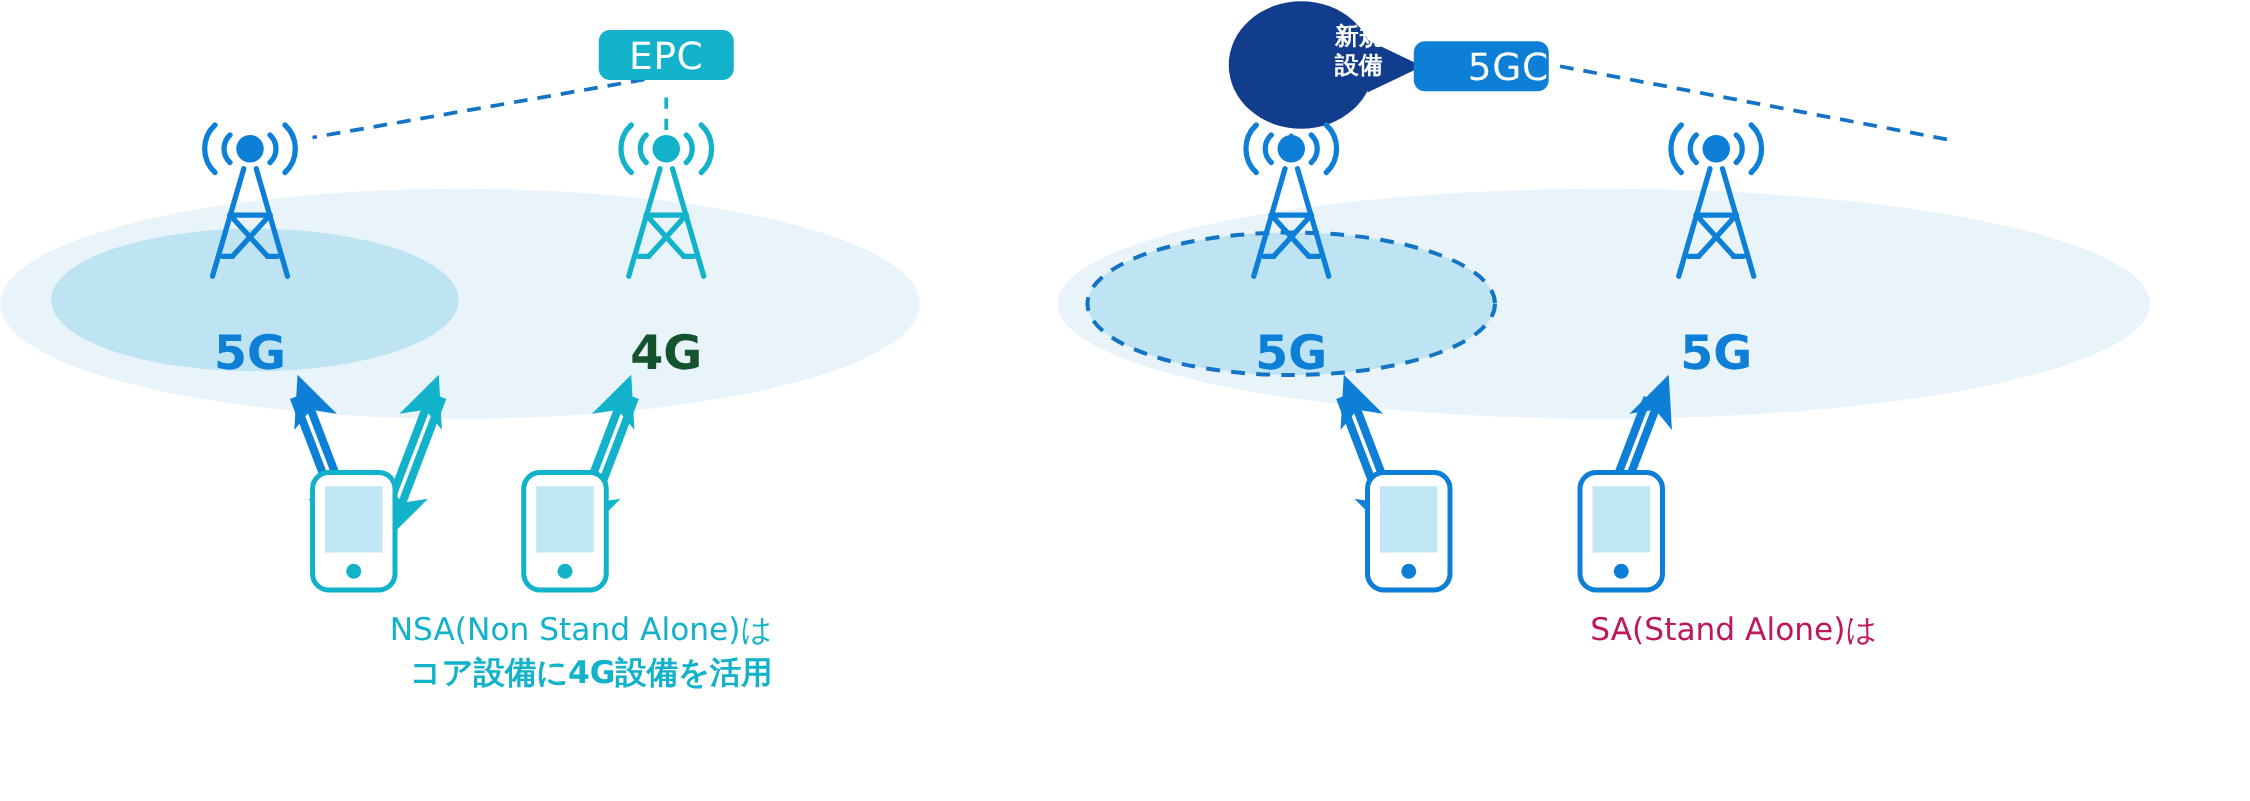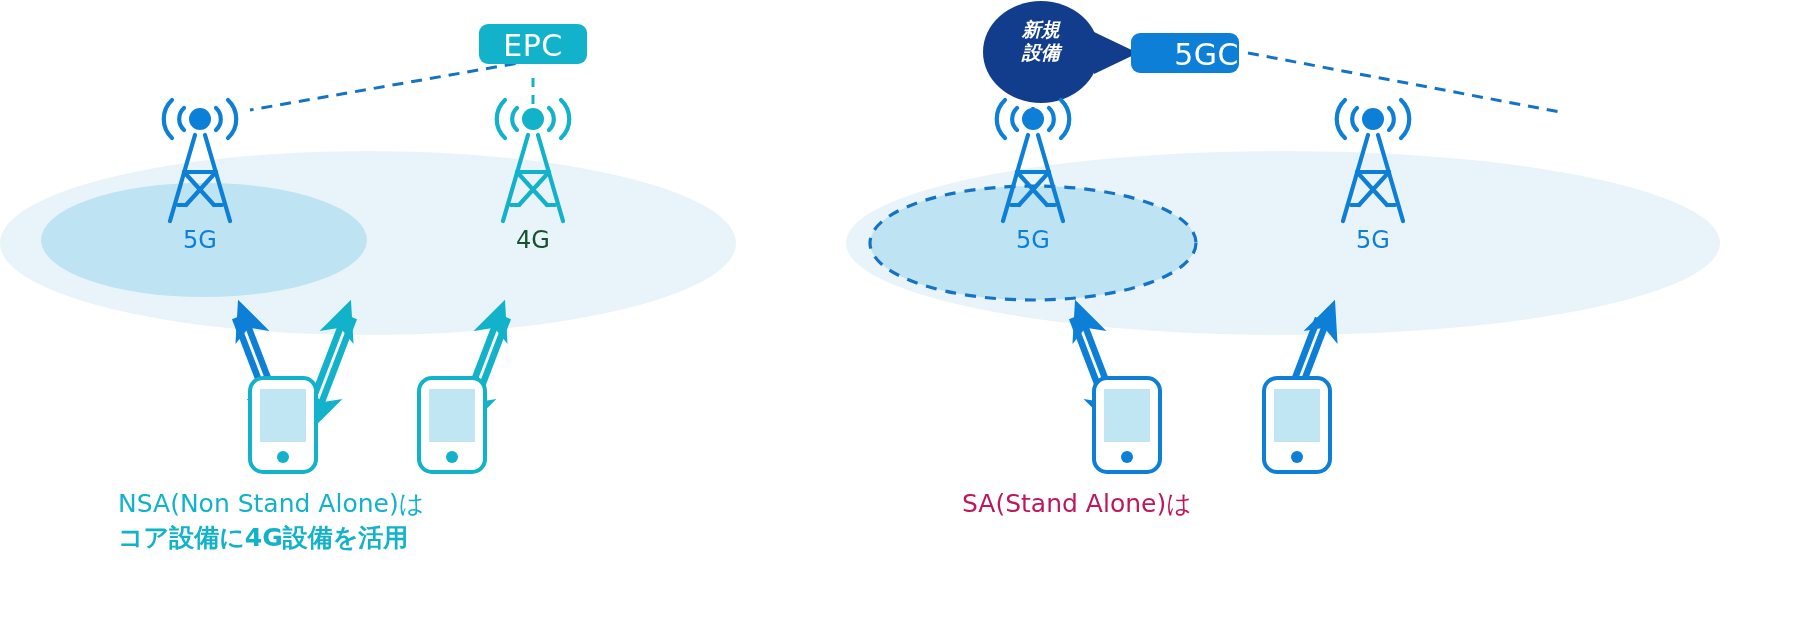--- a/index.html
+++ b/index.html
@@ -10,28 +10,28 @@
     position:relative;
   }
   #stage{position:absolute;left:0;top:0;width:1800px;height:474px;}
   #stage svg{position:absolute;left:0;top:0;}
   .lbl{position:absolute;white-space:nowrap;}
   .boxlabel{
     color:#ffffff;font-size:30px;letter-spacing:0.5px;
     font-family:"DejaVu Sans",sans-serif;font-weight:400;
   }
   .gen{
-    font-size:24px;font-family:"DejaVu Sans",sans-serif;font-weight:400;
+    font-size:38px;font-family:"DejaVu Sans",sans-serif;font-weight:700;margin-top:34px;
   }
   .bubbletext{
     color:#ffffff;font-size:19px;line-height:23px;text-align:center;
     font-family:"DejaVu Sans",sans-serif;font-weight:700;
   }
   .caption{
-    text-align:left;font-size:25px;line-height:34px;
+    text-align:right;font-size:25px;line-height:34px;
     font-family:"DejaVu Sans",sans-serif;font-weight:700;
   }
   .caption .l1{display:block;font-weight:400;}
   .caption .l2{display:block;font-weight:700;}
 </style>
 </head>
 <body>
 
 <div id="stage">
 
@@ -193,21 +193,21 @@
         <rect x="1274" y="389" width="46" height="53" fill="#bfe6f2"></rect>
         <circle cx="1297" cy="457" r="6" fill="#0d7fd6"></circle>
       </g>
     </g>
   </svg>
 
   <div class="lbl boxlabel" style="left:479px;top:28px;width:108px;text-align:center;">EPC</div>
 
   <div class="lbl boxlabel" style="left:1131px;top:37px;width:108px;text-align:right;">5GC</div>
 
-  <div class="lbl" style="left:983px;top:18px;width:116px;font-style:italic;">
+  <div class="lbl" style="left:1029px;top:18px;width:116px;">
     <div class="bubbletext">新規</div>
     <div class="bubbletext">設備</div>
   </div>
 
   <div class="lbl gen" style="left:150px;top:226px;width:100px;text-align:center;color:#0d7fd6;">5G</div>
 
   <div class="lbl gen" style="left:483px;top:226px;width:100px;text-align:center;color:#14532d;">4G</div>
 
   <div class="lbl gen" style="left:983px;top:226px;width:100px;text-align:center;color:#0d7fd6;">5G</div>
 

